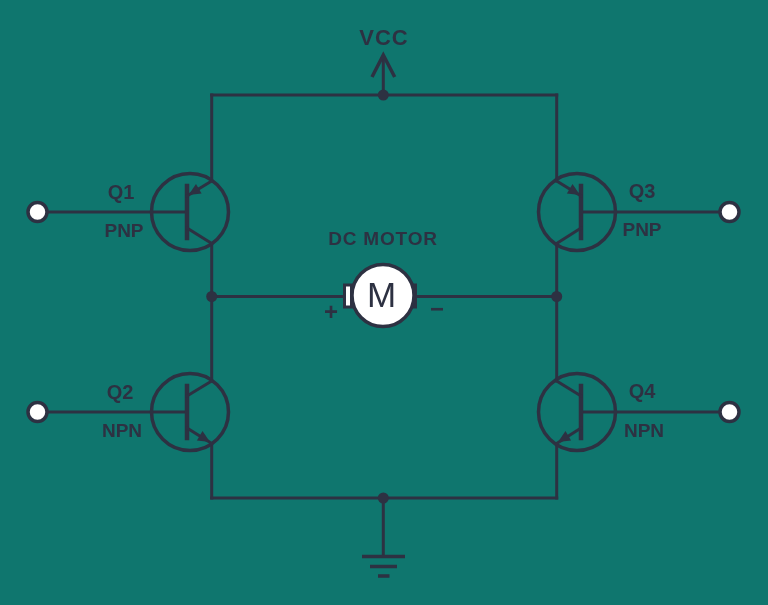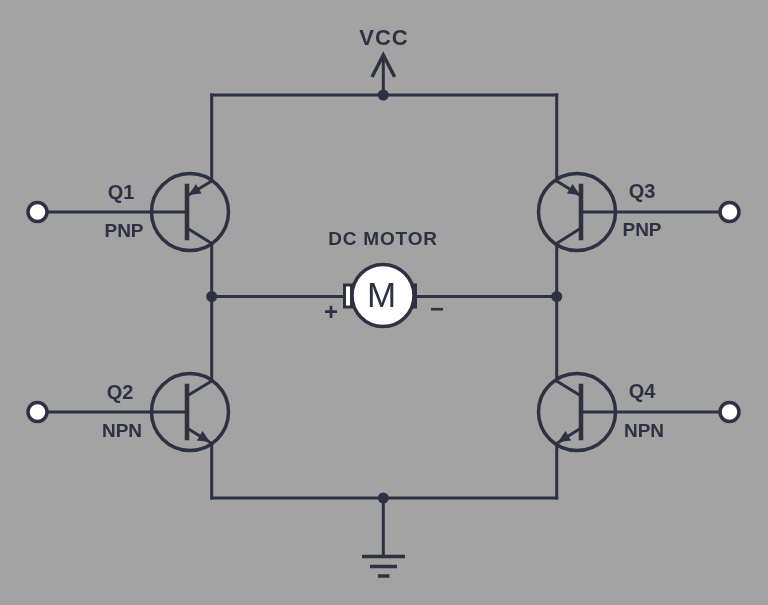--- a/index.html
+++ b/index.html
@@ -4,21 +4,21 @@
 <style>
   html, body {
     margin: 0;
     padding: 0;
     background: #ffffff;
   }
   .canvas {
     position: relative;
     width: 768px;
     height: 605px;
-    background: #a3a3a3;
+    background: #0f766e;
     font-family: "Liberation Sans", sans-serif;
   }
   svg { display: block; }
   .wire      { stroke: #2d3142; stroke-width: 3;   fill: none; stroke-linecap: square; }
   .thick     { stroke: #2d3142; stroke-width: 4.5; fill: none; stroke-linecap: square; }
   .sym       { stroke: #2d3142; stroke-width: 3.5; fill: none; }
   .sym-white { stroke: #2d3142; stroke-width: 3.5; fill: #ffffff; }
   .brush     { stroke: #2d3142; stroke-width: 3;   fill: #ffffff; }
   .dot       { fill: #2d3142; stroke: none; }
   .arrowhead { fill: #2d3142; stroke: none; }

